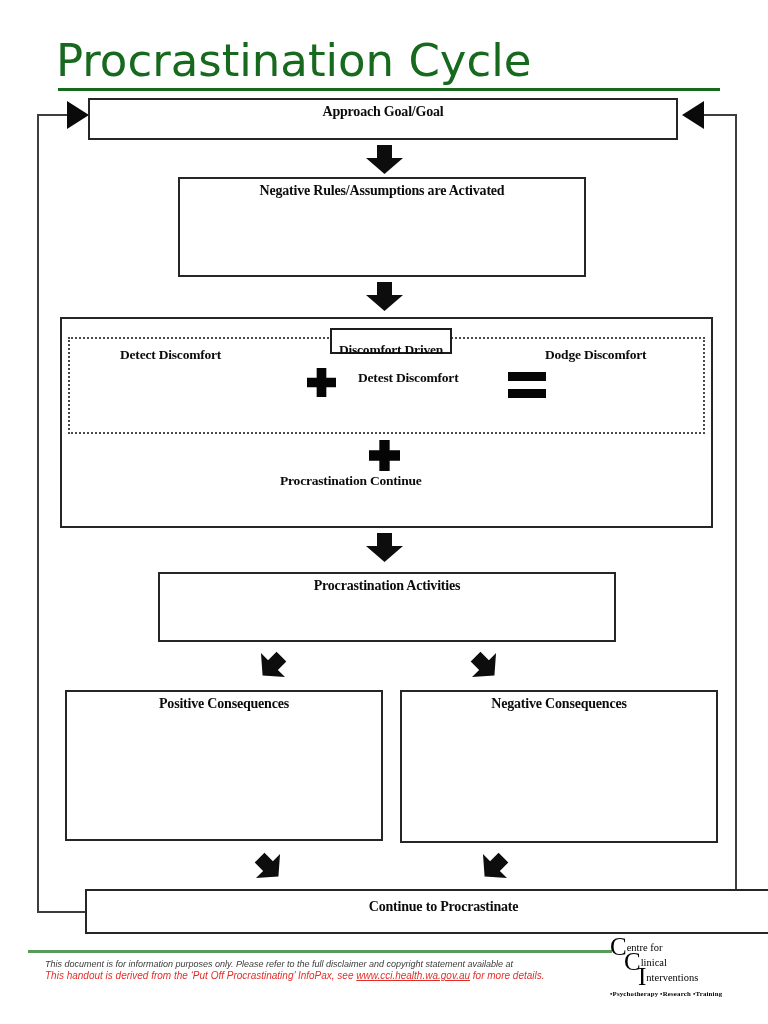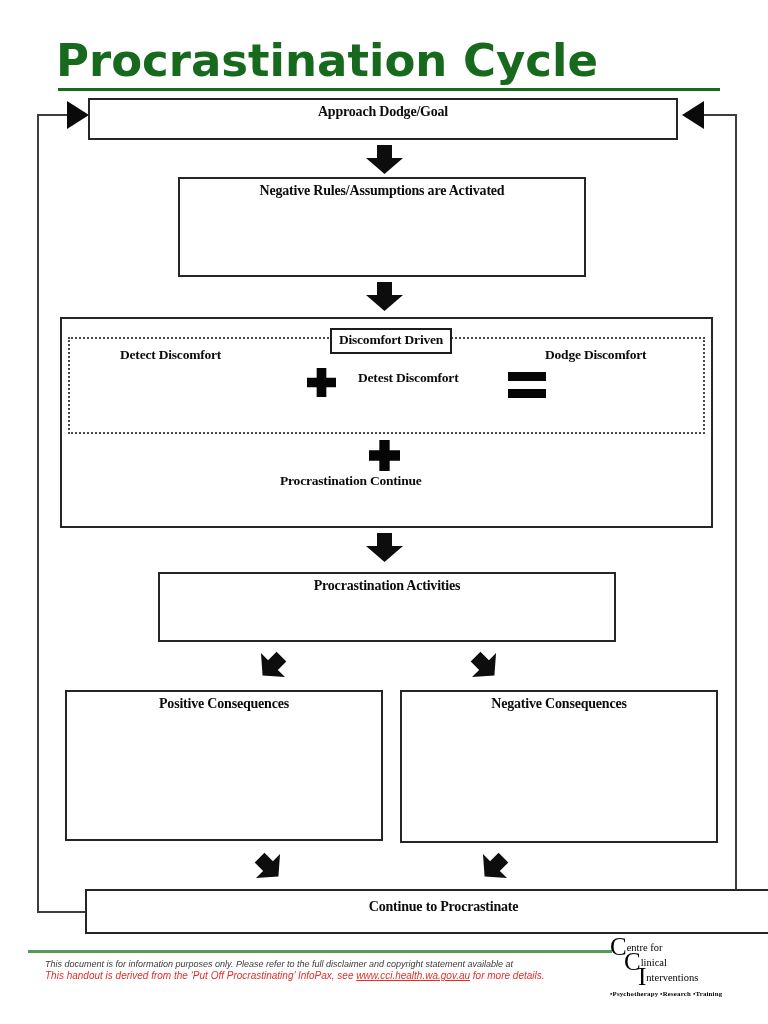--- a/index.html
+++ b/index.html
@@ -3,40 +3,40 @@
 <meta charset="utf-8">
 <style>
   html,body{margin:0;padding:0;}
   body{width:768px;height:1024px;position:relative;background:#ffffff;overflow:hidden;
        font-family:"Liberation Serif",serif;}
 
   .abs{position:absolute;}
 
   
   .title{left:56px;top:34px;width:664px;font-family:"DejaVu Sans",sans-serif;
-         font-weight:bold;font-size:45px;color:#176a1d;letter-spacing:0px;white-space:nowrap;}
+         font-weight:normal;font-size:45px;color:#176a1d;letter-spacing:0px;white-space:nowrap;}
   .title-rule{left:58px;top:88px;width:662px;height:3px;background:#176a1d;}
 
   
   .box{position:absolute;border:2px solid #262626;background:#fff;box-sizing:border-box;
        text-align:center;}
   .box-label{font-family:"Liberation Serif",serif;font-weight:bold;font-size:14px;
              color:#0c0c0c;padding-top:4px;letter-spacing:-0.2px;}
 
   
   .line{position:absolute;background:#3d3d3d;}
   .tri-right{position:absolute;width:0;height:0;border-top:14px solid transparent;
              border-bottom:14px solid transparent;border-left:22px solid #0a0a0a;}
   .tri-left{position:absolute;width:0;height:0;border-top:14px solid transparent;
             border-bottom:14px solid transparent;border-right:22px solid #0a0a0a;}
 
   .dashed-box{position:absolute;border:2px dotted #4a4a4a;background:transparent;box-sizing:border-box;}
   .dd-box{position:absolute;border:2px solid #1c1c1c;background:#fff;box-sizing:border-box;
           text-align:center;z-index:3;}
-  .dd-box .box-label{padding-top:2px;}
+  .dd-box .box-label{padding-top:12px;}
 
   .inline-label{position:absolute;font-weight:bold;font-size:13.5px;color:#0c0c0c;
                 text-align:left;letter-spacing:-0.2px;}
 
   .arrow-svg{position:absolute;}
   .arrow-svg svg{display:block;}
   .rot45{transform:rotate(45deg);}
   .rotm45{transform:rotate(-45deg);}
 
   
@@ -64,21 +64,21 @@
 <div class="line" style="left:37px;top:114px;width:2px;height:799px;"></div>
 <div class="line" style="left:37px;top:114px;width:33px;height:2px;"></div>
 <div class="tri-right" style="left:67px;top:101px;"></div>
 <div class="line" style="left:735px;top:114px;width:2px;height:799px;"></div>
 <div class="line" style="left:704px;top:114px;width:33px;height:2px;"></div>
 <div class="tri-left" style="left:682px;top:101px;"></div>
 <div class="line" style="left:37px;top:911px;width:50px;height:2px;"></div>
 <div class="line" style="left:678px;top:911px;width:59px;height:2px;"></div>
 
 <div class="box" style="left:88px;top:98px;width:590px;height:42px;">
-  <div class="box-label">Approach Dodge/Goal</div>
+  <div class="box-label">Approach Goal/Goal</div>
 </div>
 
 <div class="arrow-svg" style="left:366px;top:145px;">
   <svg width="37" height="29" viewBox="0 0 37 29">
       <path d="M11 0H26V13H37L18.5 29L0 13H11Z" fill="#0d0d0d"></path>
     </svg>
 </div>
 
 <div class="box" style="left:178px;top:177px;width:408px;height:100px;">
   <div class="box-label">Negative Rules/Assumptions are Activated</div>

